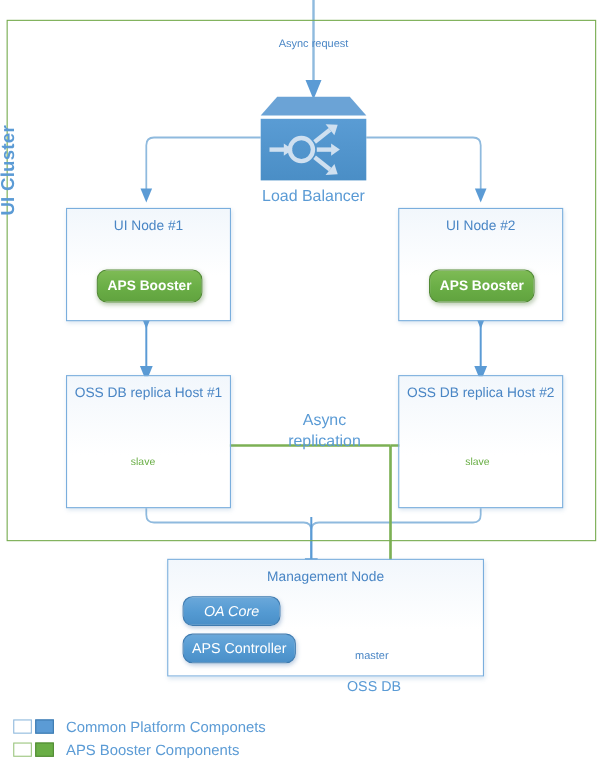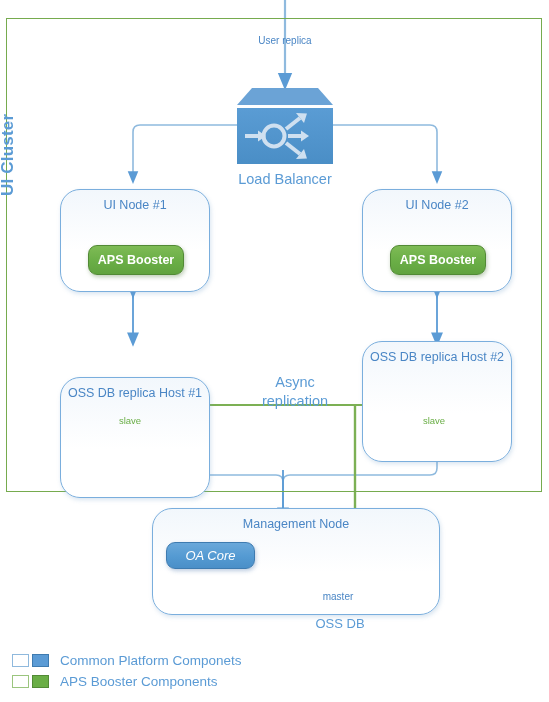--- a/index.html
+++ b/index.html
@@ -49,21 +49,21 @@
     transform-origin: 0 0;
     white-space: nowrap;
     text-align: left;
   }
 
   
   .host-box {
     position: absolute;
     box-sizing: border-box;
     border: 1.2px solid #7aaedd;
-    border-radius: 20px;
+    border-radius: 0;
     background: linear-gradient(to bottom, #f2f7fc 0%, #ffffff 60%, #ffffff 100%);
     box-shadow: 1px 2px 4px rgba(120,160,200,0.28);
   }
   .host-title {
     position: absolute;
     top: 8px;
     left: 0;
     right: 0;
     text-align: center;
     font-size: 12.5px;
@@ -288,21 +288,21 @@
     <g>
       <path d="M302,568 L302,600 A36,11 0 0 0 374,600 L374,568 Z" fill="url(#cylSideBlue)" stroke="#8fbade" stroke-width="1.3"></path>
       <ellipse cx="338" cy="578" rx="36" ry="11" fill="#ffffff" stroke="#8fbade" stroke-width="1.3"></ellipse>
       <ellipse cx="338" cy="568" rx="36" ry="11" fill="#ffffff" stroke="#8fbade" stroke-width="1.3"></ellipse>
     </g>
   </svg>
 
   <div class="cluster-frame"></div>
   <div class="cluster-label">UI Cluster</div>
 
-  <div class="free-label user-req-label">User replica</div>
+  <div class="free-label user-req-label">Async request</div>
 
   <div class="free-label async-label">
     <span>Async</span><br>
     <span>replication</span>
   </div>
 
   <div class="free-label lb-label">Load Balancer</div>
 
   <div class="host-box" style="left:60px; top:189px; width:150px; height:103px;">
     <div class="host-title">UI Node #1</div>
@@ -311,34 +311,37 @@
     </div>
   </div>
 
   <div class="host-box" style="left:362px; top:189px; width:150px; height:103px;">
     <div class="host-title">UI Node #2</div>
     <div class="pill-green" style="left:27px; top:55px; width:96px; height:30px;">
       <span>APS Booster</span>
     </div>
   </div>
 
-  <div class="host-box" style="left:60px; top:341px; width:150px; height:121px;margin-top:36px;">
+  <div class="host-box" style="left:60px; top:341px; width:150px; height:121px;">
     <div class="host-title">OSS DB replica Host #1</div>
   </div>
   <div class="db-inner-label" style="left:104px; top:415px; width:52px;">slave</div>
 
   <div class="host-box" style="left:362px; top:341px; width:150px; height:121px;">
     <div class="host-title">OSS DB replica Host #2</div>
   </div>
   <div class="db-inner-label" style="left:408px; top:415px; width:52px;">slave</div>
 
   <div class="host-box" style="left:152px; top:508px; width:288px; height:107px;">
     <div class="host-title">Management Node</div>
     <div class="pill-blue" style="left:13px; top:33px; width:89px; height:27px;font-style:italic;">
       <span>OA Core</span>
+    </div>
+    <div class="pill-blue" style="left:13px; top:67px; width:103px; height:27px;">
+      <span>APS Controller</span>
     </div>
   </div>
   <div class="db-inner-label master" style="left:312px; top:591px; width:52px;">master</div>
   <div class="free-label ossdb-label">OSS DB</div>
 
   <div class="legend">
     <div class="legend-row">
       <div class="sw sw-outline-blue"></div>
       <div class="sw sw-fill-blue"></div>
       <div class="legend-text">Common Platform Componets</div>

